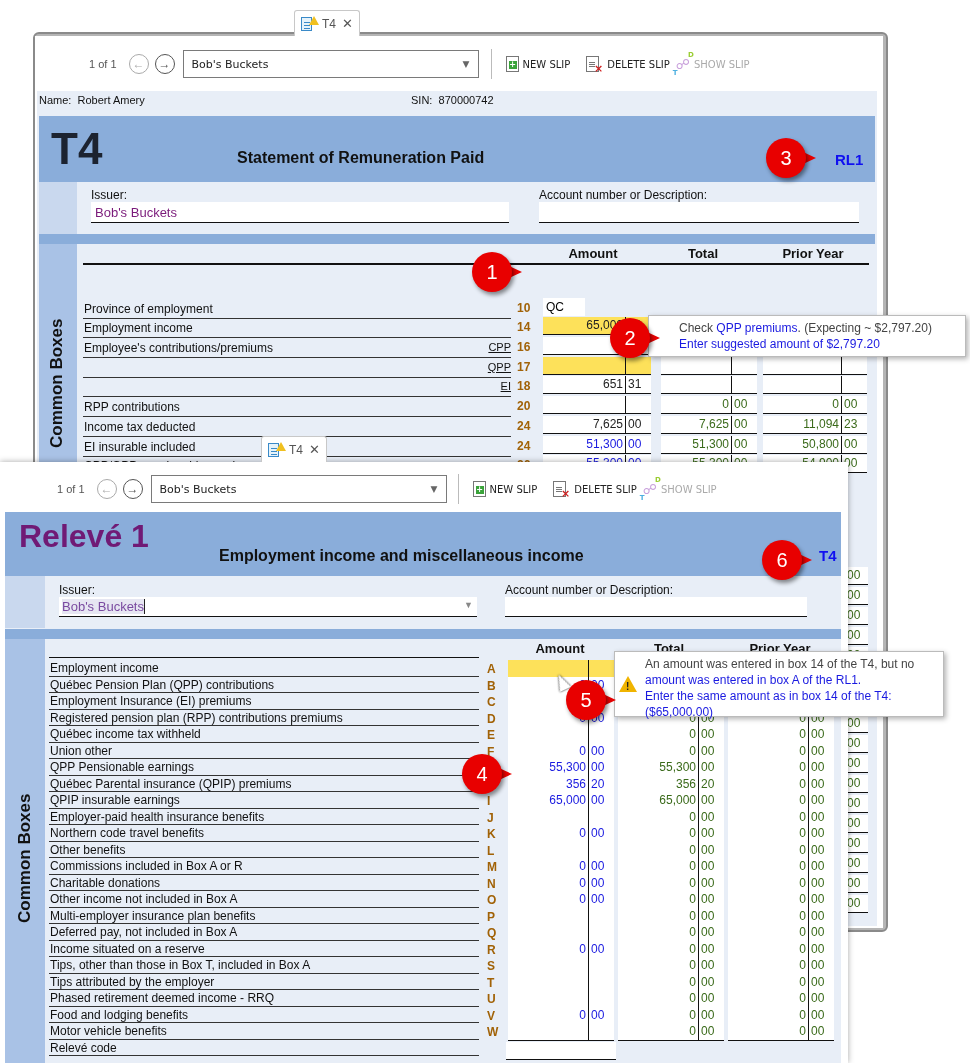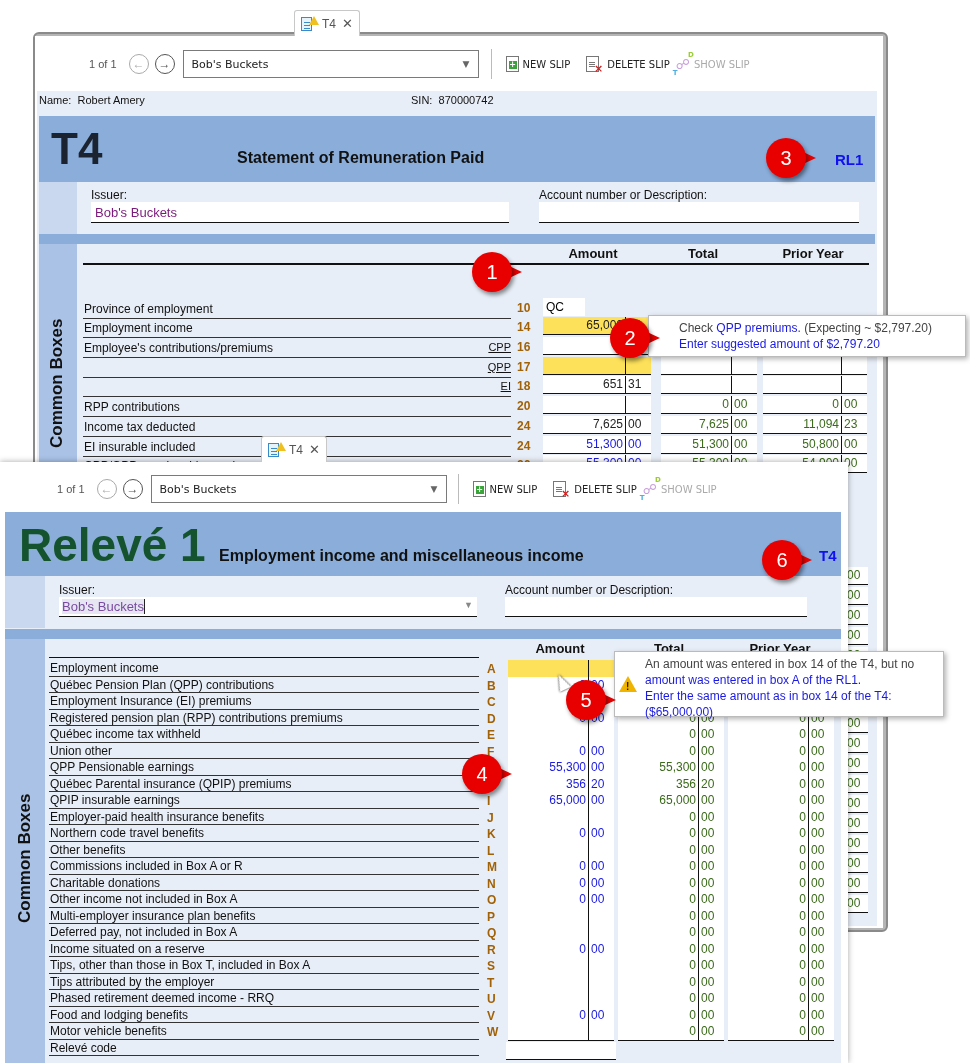--- a/index.html
+++ b/index.html
@@ -358,21 +358,21 @@
       <span style="margin-left:4px;">DELETE SLIP</span>
     </span>
     <span class="tbtn dis" style="margin-left:6px;">
       <span class="ico-link">☍<span class="d">D</span><span class="t">T</span></span>
       <span>SHOW SLIP</span>
     </span>
   </div>
 
   <div class="form" style="left:5px;top:50px;width:836px;height:551px;">
     <div class="band" style="left:0;top:0;width:836px;height:64px;">
-      <div style="position:absolute;left:14px;top:6px;font-size:46px;font-weight:bold;color:#14532d;">Relevé 1</div>
+      <div style="position:absolute;left:14px;top:6px;font-size:32px;font-weight:bold;color:#701a75;">Relevé 1</div>
       <div style="position:absolute;left:214px;top:35px;font-size:16px;font-weight:bold;color:#111;">Employment income and miscellaneous income</div>
       <div class="link" style="left:814px;top:35px;">T4</div>
     </div>
     <div class="side" style="left:0;top:64px;width:40px;height:52px;background:#c9d8ee;"></div>
     <div class="lbl" style="left:54px;top:71px;">Issuer:</div>
     <div class="inbox" style="left:54px;top:85px;width:418px;height:20px;">
       <span style="position:absolute;left:3px;top:2px;background:#e6e6f2;color:#7a4aa0;font-size:13px;border-right:1px solid #222;">Bob's Buckets</span>
       <span style="position:absolute;right:4px;top:3px;color:#888;font-size:9px;">▼</span>
     </div>
     <div class="lbl" style="left:500px;top:71px;">Account number or Description:</div>

